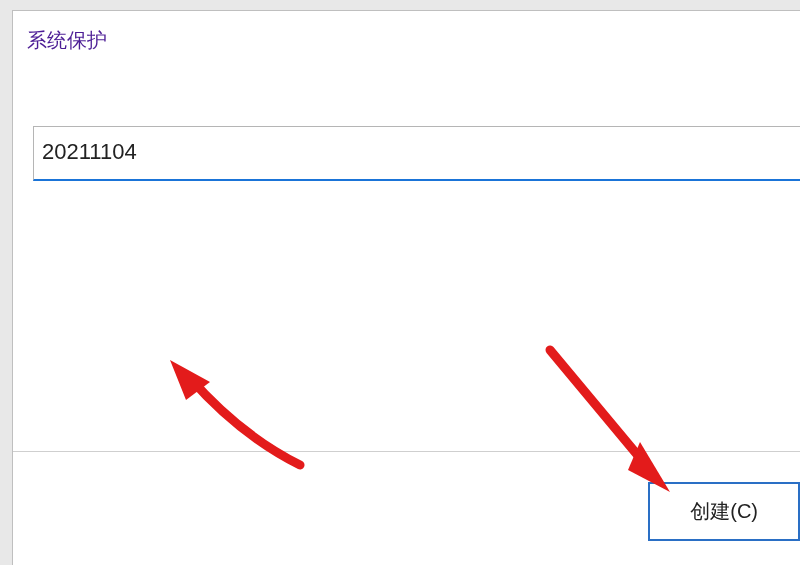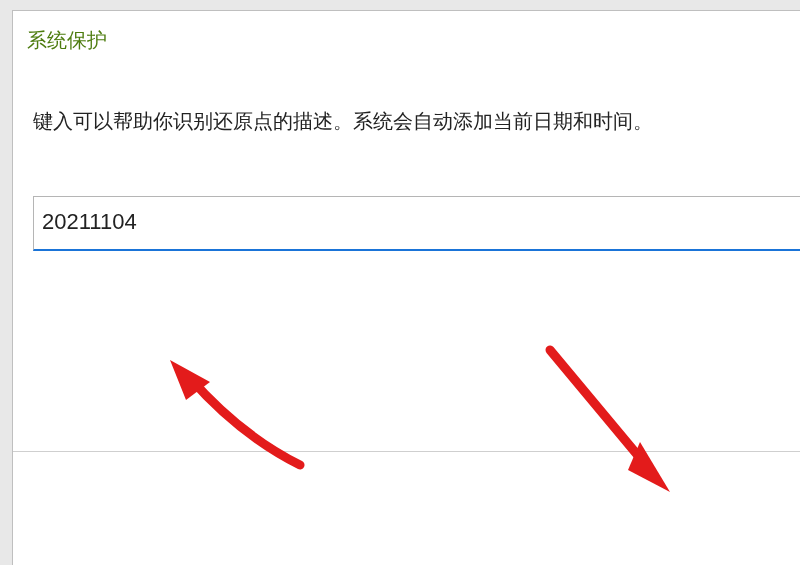--- a/index.html
+++ b/index.html
@@ -23,21 +23,21 @@
       right: 0;
       bottom: 0;
       background: #ffffff;
       border: 1px solid #bfbfbf;
       border-right: none;
       border-bottom: none;
     }
     .dialog-titlebar {
       padding: 16px 20px 12px 14px;
       font-size: 20px;
-      color: #4d7c0f;
+      color: #4c1d95;
     }
     .heading {
       color: #0a3fa6;
       font-size: 28px;
       padding: 30px 20px 20px 20px;
       font-weight: 400;
     }
     .description {
       padding: 40px 20px 40px 20px;
       font-size: 20px;
@@ -50,20 +50,21 @@
     .text-input {
       width: 100%;
       font-size: 22px;
       padding: 12px 8px 14px 8px;
       border: 1px solid #b5b5b5;
       border-right: none;
       border-bottom: 2px solid #1a74d8;
       outline: none;
       font-family: inherit;
       color: #222;
+      margin-top: 40px;
     }
     .separator-line {
       position: absolute;
       left: 0;
       right: 0;
       top: 440px;
       border-top: 1px solid #cfcfcf;
     }
     .button-bar {
       position: absolute;
@@ -85,28 +86,30 @@
     }
   </style>
 </head>
 <body>
 
 <div class="outer-frame">
   <div class="dialog">
     <div class="dialog-titlebar">系统保护</div>
 
 
-    <p class="description">键入可以帮助你识别还原点的描述。系统会自动添加当前日期和时间。</p>
 
     <div class="input-area">
       <input type="text" class="text-input" value="20211104" style="">
     </div>
 
     <div class="separator-line"></div>
 
+    <div class="button-bar">
+      <button class="btn">创建(C)</button>
+    </div>
   </div>
 
   <svg class="annotation-arrow" style="left:140px; top:360px; width:200px; height:120px;" viewBox="0 0 200 120">
     <defs>
       <marker id="ah1" markerWidth="10" markerHeight="10" refX="2" refY="5" orient="auto">
         <polygon points="0,0 10,5 0,10" fill="#e31b1b"></polygon>
       </marker>
     </defs>
     <path d="M 160 105 Q 100 75 50 18" stroke="#e31b1b" stroke-width="9" fill="none" stroke-linecap="round"></path>
     <polygon points="30,0 70,22 46,40" fill="#e31b1b"></polygon>

